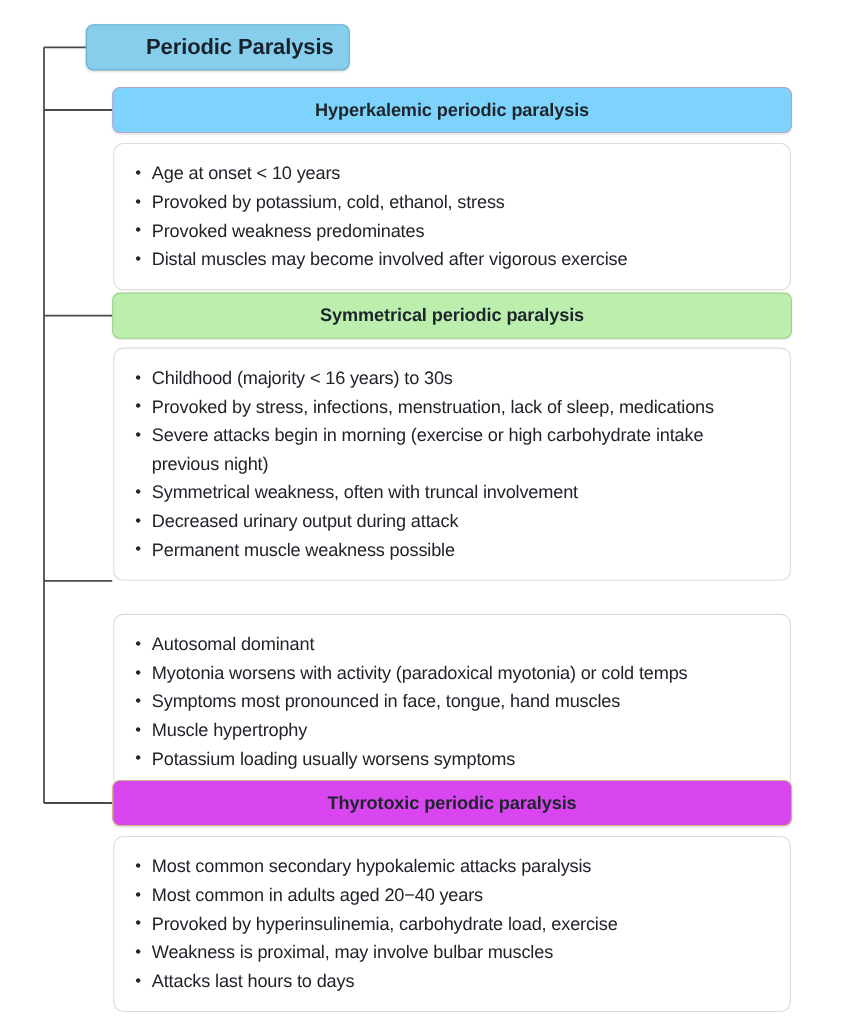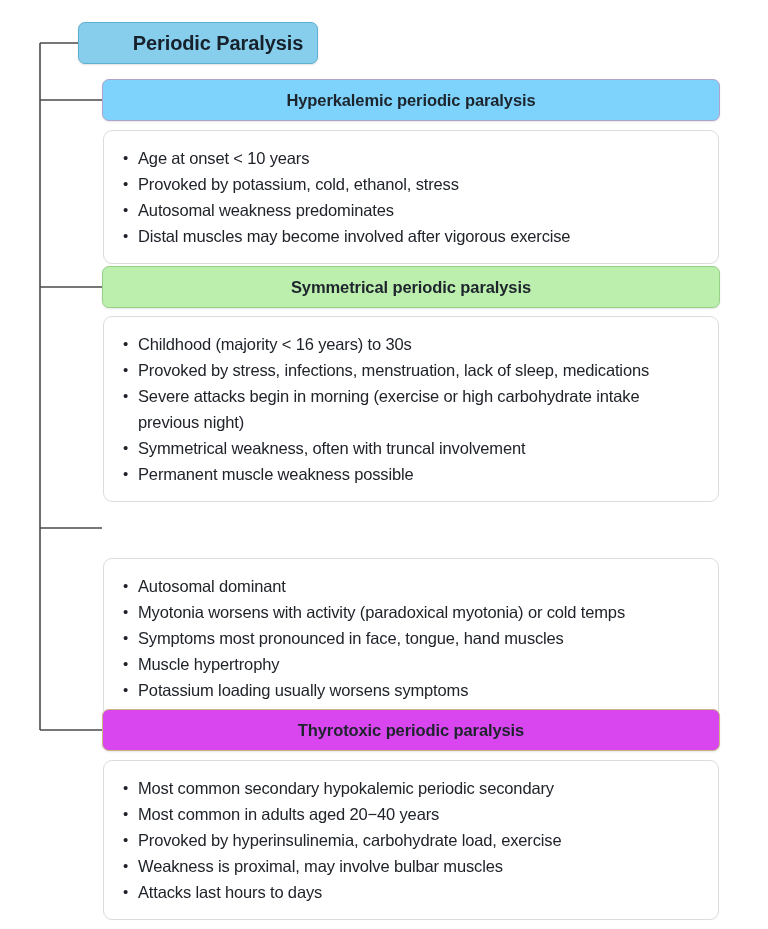--- a/index.html
+++ b/index.html
@@ -123,54 +123,55 @@
     <span class="root-label">Periodic Paralysis</span>
   </div>
 
   <div class="section-header" style="top:79px; background:#7dd3fc; border:1.3px solid #AFA3CE;">
     <span class="header-label">Hyperkalemic periodic paralysis</span>
   </div>
   <div class="content-box" style="top:130px;">
     <ul class="bullet-list">
       <li class="bullet-item">Age at onset &lt; 10 years</li>
       <li class="bullet-item">Provoked by potassium, cold, ethanol, stress</li>
-      <li class="bullet-item">Autosomal weakness predominates</li>
+      <li class="bullet-item">Provoked weakness predominates</li>
       <li class="bullet-item">Distal muscles may become involved after vigorous exercise</li>
     </ul>
   </div>
 
   <div class="section-header" style="top:266px; background:#BCEFAE; border:1.3px solid #96D285;">
     <span class="header-label">Symmetrical periodic paralysis</span>
   </div>
   <div class="content-box" style="top:316px;">
     <ul class="bullet-list">
       <li class="bullet-item">Childhood (majority &lt; 16 years) to 30s</li>
       <li class="bullet-item">Provoked by stress, infections, menstruation, lack of sleep, medications</li>
       <li class="bullet-item">Severe attacks begin in morning (exercise or high carbohydrate intake previous night)</li>
       <li class="bullet-item">Symmetrical weakness, often with truncal involvement</li>
+      <li class="bullet-item">Decreased urinary output during attack</li>
       <li class="bullet-item">Permanent muscle weakness possible</li>
     </ul>
   </div>
 
   <div class="content-box" style="top:558px;">
     <ul class="bullet-list">
       <li class="bullet-item">Autosomal dominant</li>
       <li class="bullet-item">Myotonia worsens with activity (paradoxical myotonia) or cold temps</li>
       <li class="bullet-item">Symptoms most pronounced in face, tongue, hand muscles</li>
       <li class="bullet-item">Muscle hypertrophy</li>
       <li class="bullet-item">Potassium loading usually worsens symptoms</li>
     </ul>
   </div>
 
   <div class="section-header" style="top:709px; background:#d946ef; border:1.3px solid #CBB583;">
     <span class="header-label">Thyrotoxic periodic paralysis</span>
   </div>
   <div class="content-box" style="top:760px;">
     <ul class="bullet-list">
-      <li class="bullet-item">Most common secondary hypokalemic periodic secondary</li>
+      <li class="bullet-item">Most common secondary hypokalemic attacks paralysis</li>
       <li class="bullet-item">Most common in adults aged 20−40 years</li>
       <li class="bullet-item">Provoked by hyperinsulinemia, carbohydrate load, exercise</li>
       <li class="bullet-item">Weakness is proximal, may involve bulbar muscles</li>
       <li class="bullet-item">Attacks last hours to days</li>
     </ul>
   </div>
 
 </div>
 
 </body></html>

